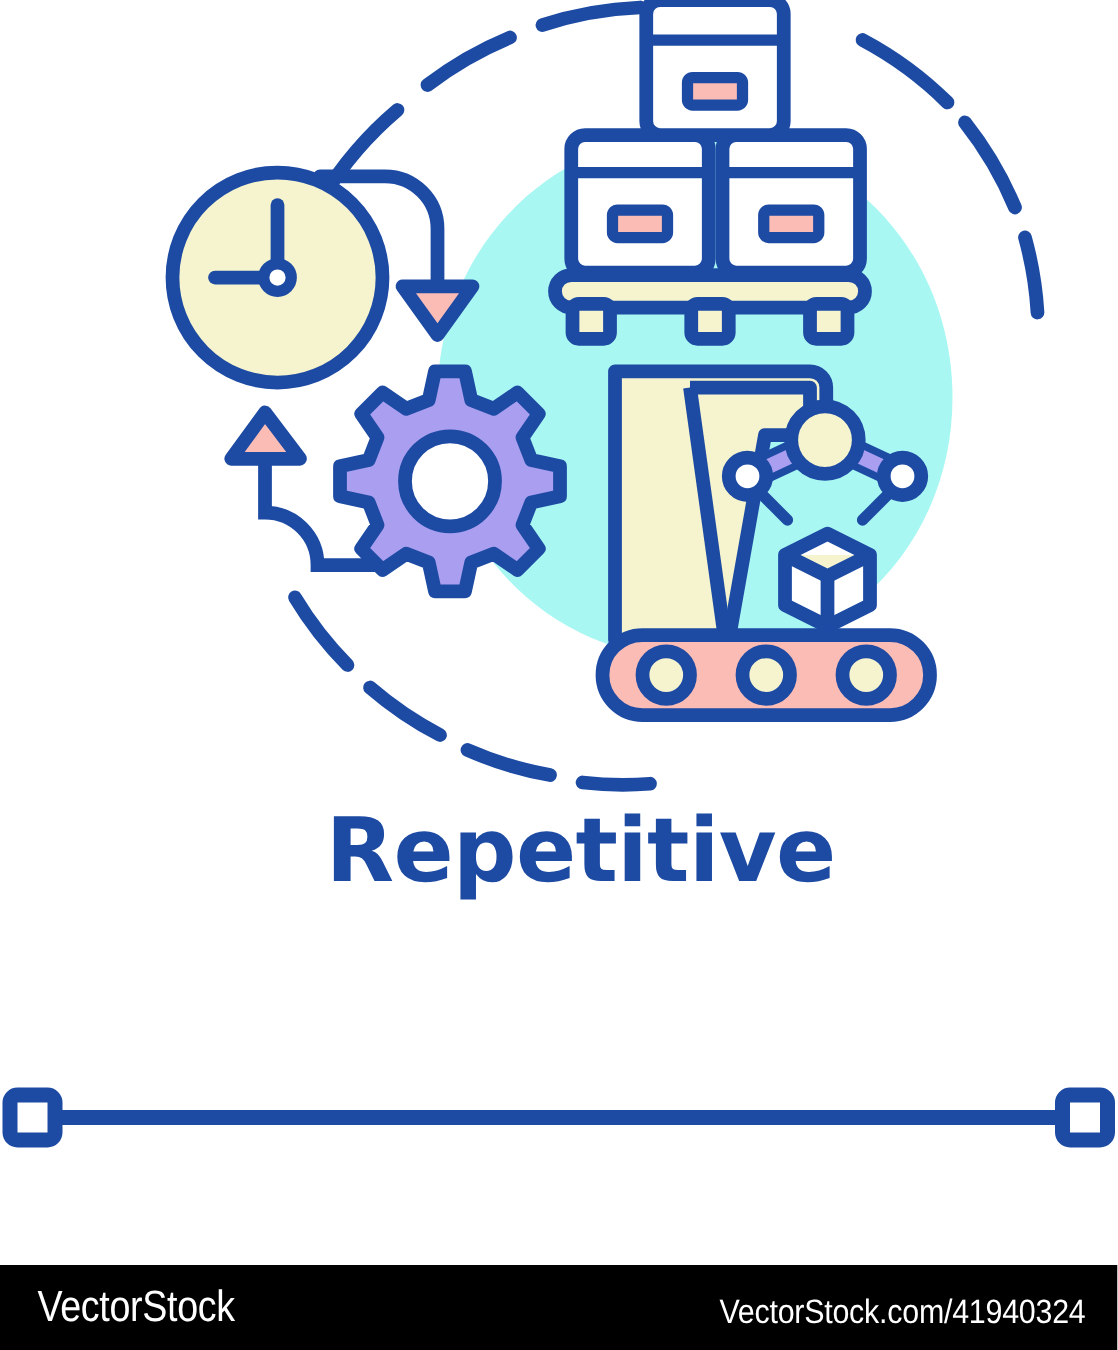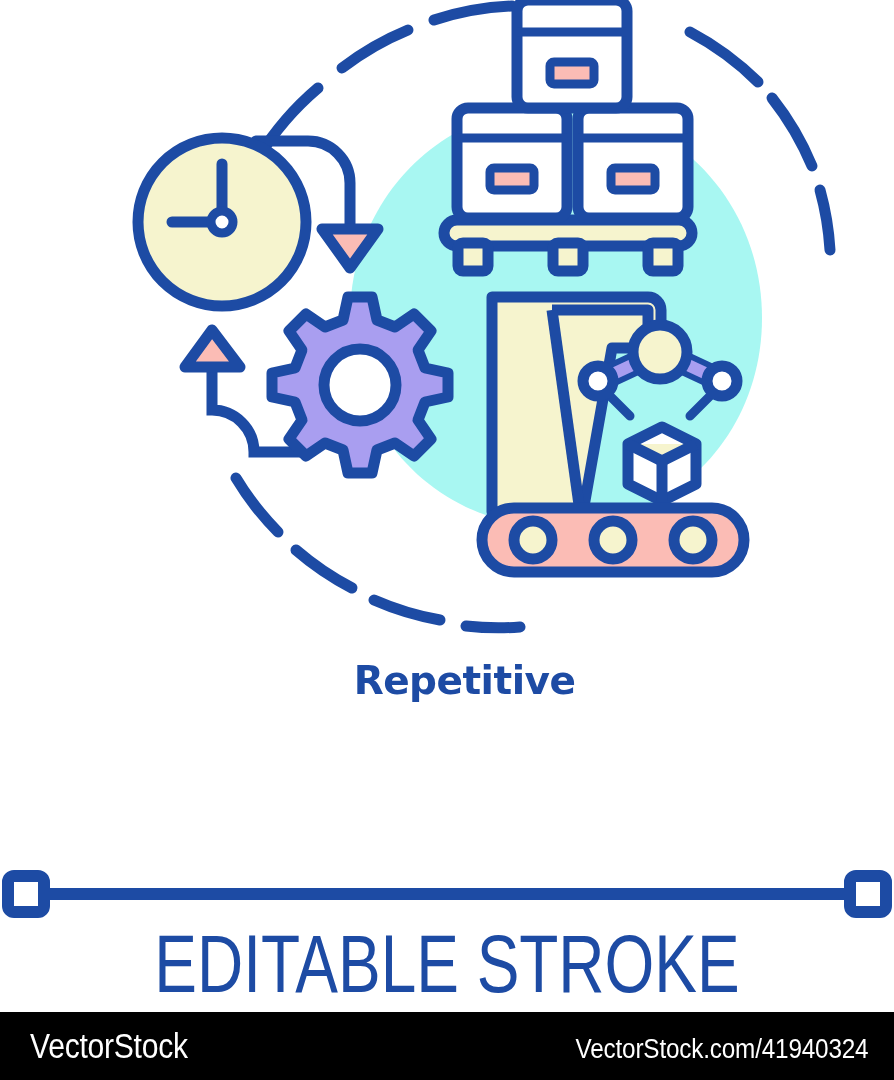--- a/index.html
+++ b/index.html
@@ -30,21 +30,21 @@
     position: absolute;
     left: 0;
     top: 648px;
     width: 894px;
     text-align: center;
   }
   .title-line {
     color: #1d4ba4;
     font-family: "DejaVu Sans", sans-serif;
     font-weight: bold;
-    font-size: 39px;
+    font-size: 71px;
     line-height: 66px;
     letter-spacing: -0.5px;
     padding-left: 35px;
   }
   .divider-wrap {
     position: absolute;
     left: 0;
     top: 862px;
     width: 894px;
     height: 58px;
@@ -231,22 +231,19 @@
   </div>
 
   <div class="divider-wrap">
     <svg viewBox="0 0 894 58" width="894" height="58">
       <rect x="8" y="14" width="36" height="36" rx="6" fill="#ffffff" stroke="#1d4ba4" stroke-width="12"></rect>
       <rect x="850" y="14" width="36" height="36" rx="6" fill="#ffffff" stroke="#1d4ba4" stroke-width="12"></rect>
       <path d="M44 32 L 850 32" fill="none" stroke="#1d4ba4" stroke-width="12"></path>
     </svg>
   </div>
 
-  <div class="editable-wrap">
-    <div class="editable-text">EDITABLE STROKE</div>
-  </div>
 
   <div class="footer">
     <div class="footer-brand">VectorStock</div>
     <div class="footer-url">VectorStock.com/41940324</div>
   </div>
 
 </div>
 
 </body></html>

